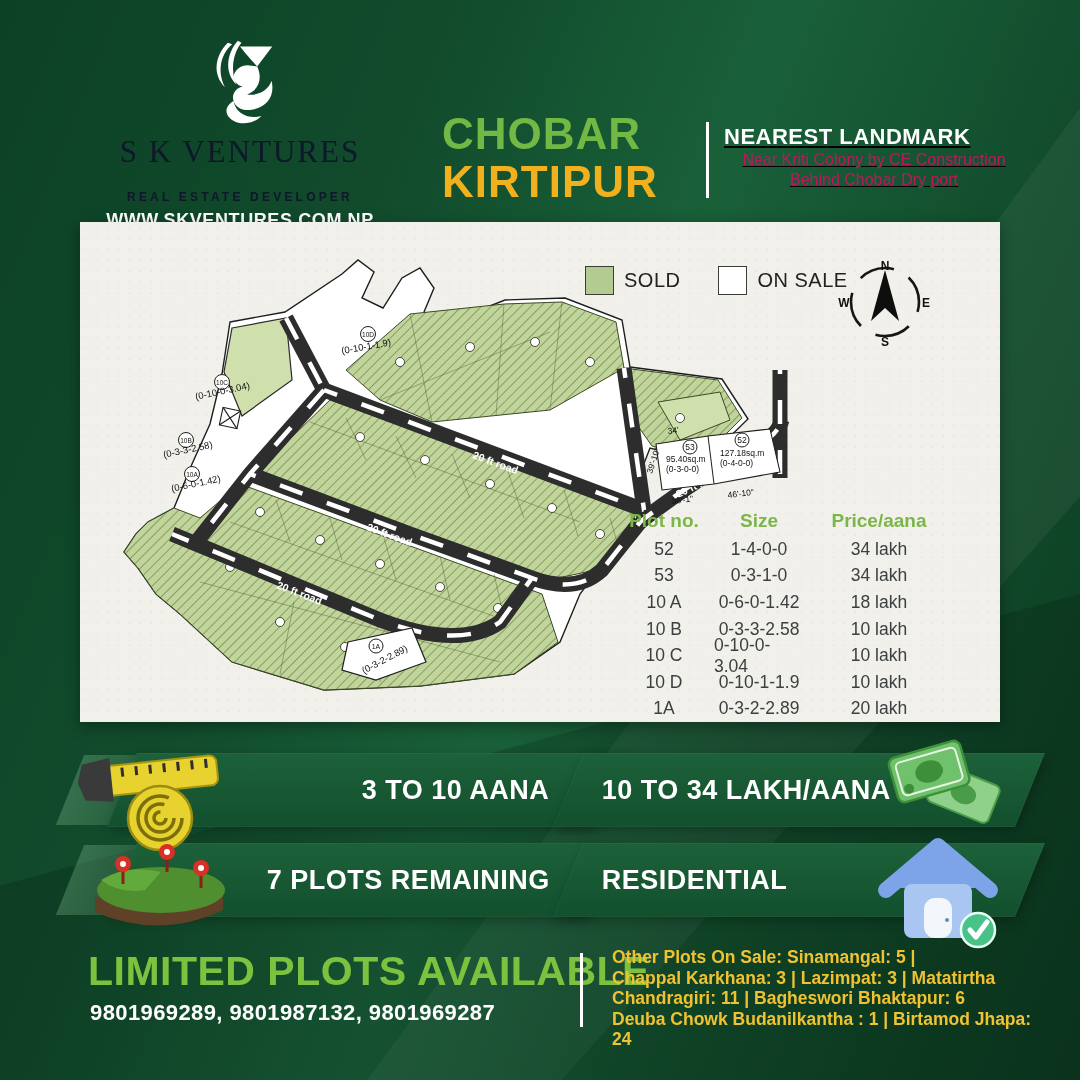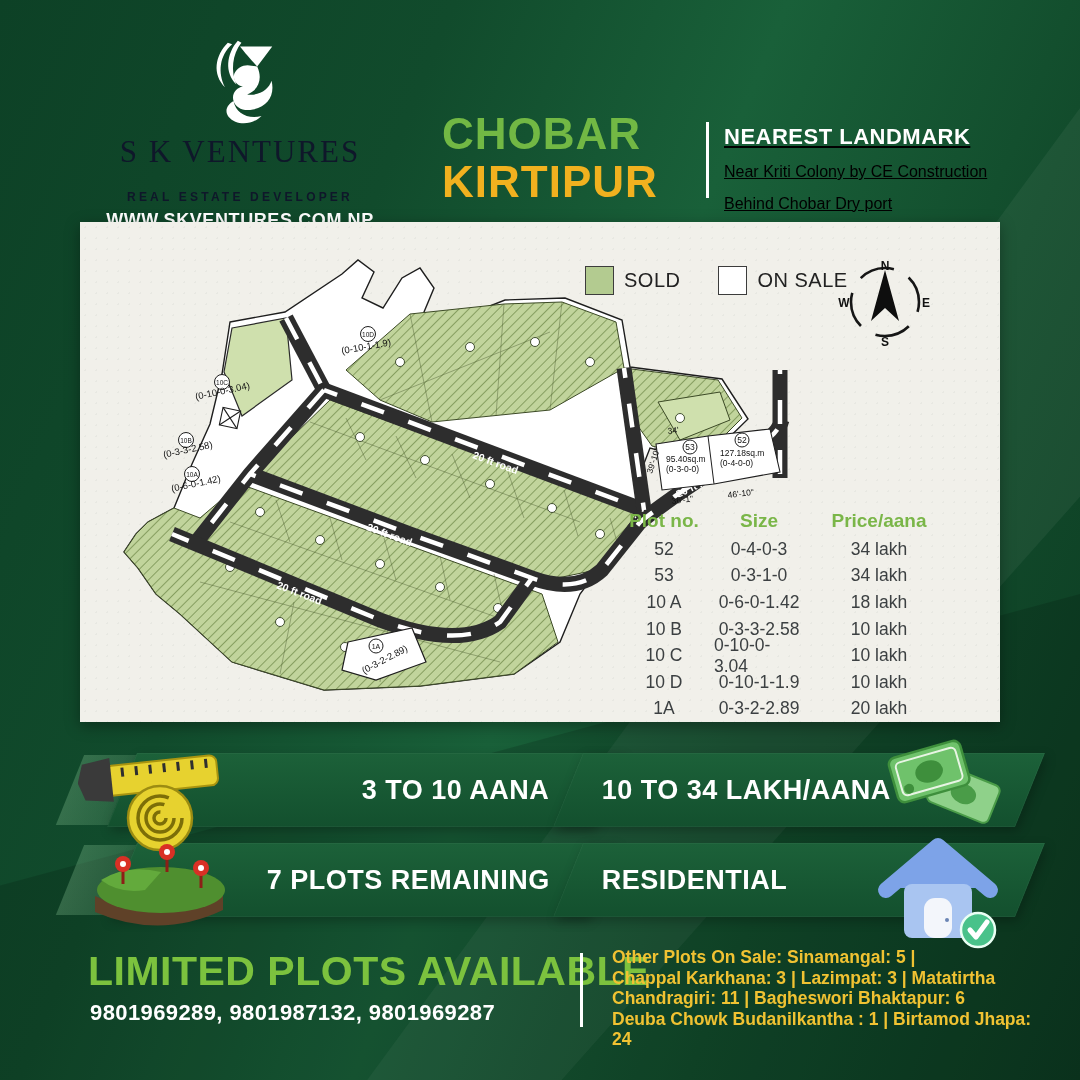--- a/index.html
+++ b/index.html
@@ -16,21 +16,21 @@
   .logo-svg{width:96px;height:86px;margin:0 auto;display:block;}
   .brand-name{font-family:"Liberation Serif","DejaVu Serif",serif;color:#0f172a;font-size:31px;letter-spacing:2px;margin-top:8px;}
   .brand-tag{color:#0f172a;font-size:12px;letter-spacing:3.2px;font-weight:600;margin-top:20px;}
   .brand-web{color:#fff;font-size:18px;font-weight:700;letter-spacing:.6px;margin-top:6px;}
   .title-block{left:442px;top:112px;}
   .title-1{color:#72b844;font-size:44px;font-weight:800;letter-spacing:1px;line-height:1.0;}
   .title-2{color:#f1b11f;font-size:44px;font-weight:800;letter-spacing:1px;line-height:1.0;margin-top:4px;}
   .v-div{left:706px;top:122px;width:3px;height:76px;background:#fff;}
   .landmark{left:724px;top:124px;width:300px;text-decoration:underline;}
   .lm-head{color:#fff;font-size:22px;font-weight:800;letter-spacing:.5px;}
-  .lm-line{color:#000000;font-size:16px;margin-top:13px;line-height:1.18;}
+  .lm-line{color:#be185d;font-size:16px;margin-top:1px;line-height:1.18;text-align:center;}
 
   
   .panel{left:80px;top:222px;width:920px;height:500px;background:#f1f0ea;
          background-image:radial-gradient(rgba(0,0,0,.035) 1px,transparent 1px);background-size:11px 11px;
          box-shadow:0 4px 14px rgba(0,0,0,.35);}
   .map-svg{position:absolute;left:0;top:0;}
   .legend{position:absolute;left:505px;top:44px;display:flex;align-items:center;gap:38px;}
   .leg-item{display:flex;align-items:center;gap:10px;}
   .leg-swatch{width:27px;height:27px;border:1.5px solid #3c3c3c;}
   .leg-sold{background:#b3cb90;}
@@ -246,21 +246,21 @@
       <div class="leg-swatch leg-sale"></div>
       <div class="leg-label">ON SALE</div>
     </div>
   </div>
 
   <div class="tbl">
     <div class="hd">Plot no.</div>
     <div class="hd">Size</div>
     <div class="hd">Price/aana</div>
     <div>52</div>
-    <div>0-4-0-3</div>
+    <div>1-4-0-0</div>
     <div>34 lakh</div>
     <div>53</div>
     <div>0-3-1-0</div>
     <div>34 lakh</div>
     <div>10 A</div>
     <div>0-6-0-1.42</div>
     <div>18 lakh</div>
     <div>10 B</div>
     <div>0-3-3-2.58</div>
     <div>10 lakh</div>

